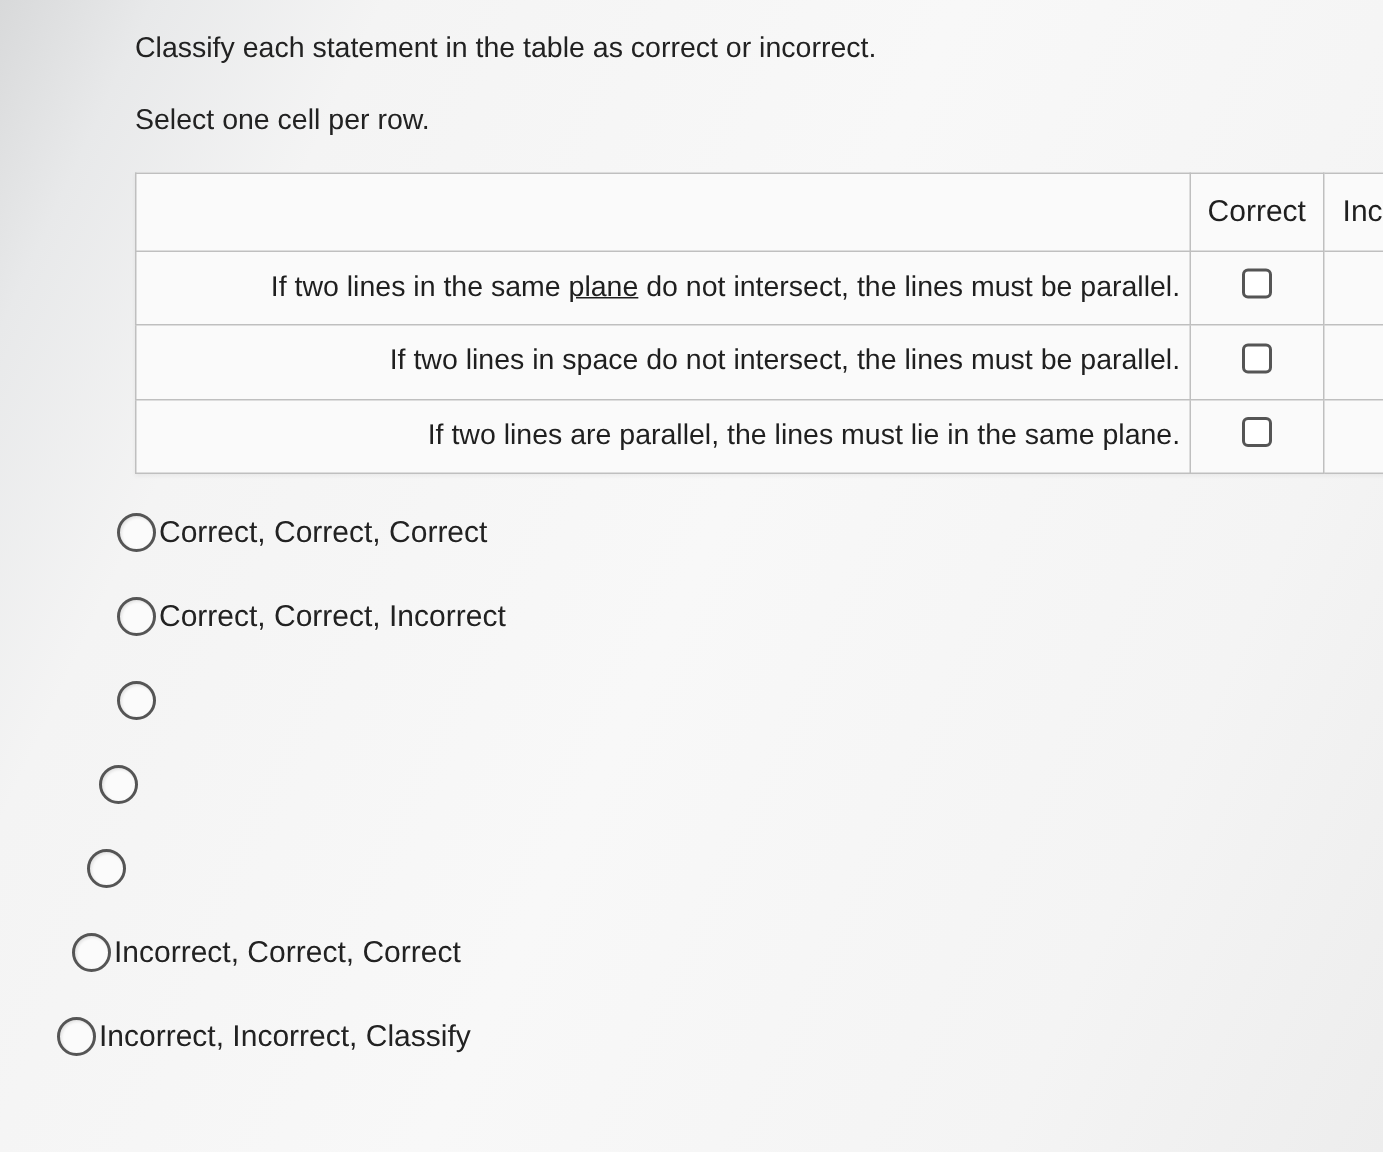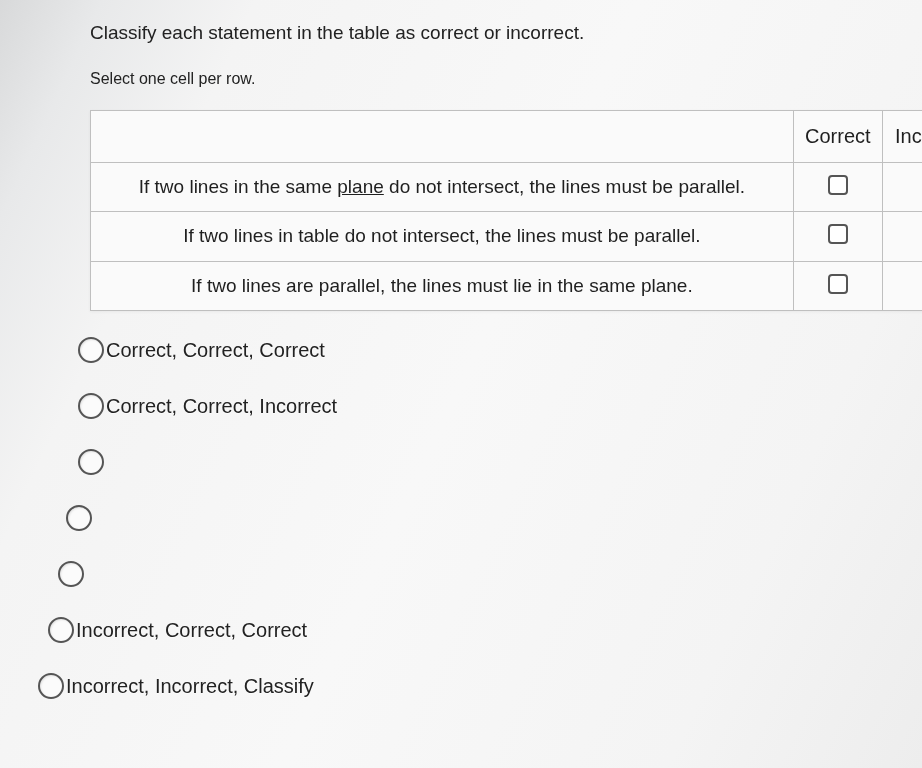--- a/index.html
+++ b/index.html
@@ -13,21 +13,21 @@
   .page {
     padding: 18px 18px 18px 90px;
   }
   .instructions {
     font-size: 19px;
     line-height: 1.6;
     margin-bottom: 18px;
     color: #222;
   }
   .sub-instructions {
-    font-size: 16px;
+    font-size: 19px;
     line-height: 1.6;
     margin-bottom: 18px;
     color: #222;
   }
   table.matrix {
     border-collapse: collapse;
     width: 896px;
     background: #fdfdfd;
     box-shadow: 0 1px 3px rgba(0,0,0,0.05);
   }
@@ -44,21 +44,21 @@
     border-top: 1px solid #bfbfbf;
     border-left: 1px solid #bfbfbf;
     background: #fafafa;
   }
   table.matrix th.col-head {
     font-weight: 400;
     font-size: 20px;
     padding: 14px 6px;
   }
   table.matrix td.stmt {
-    text-align: center;
+    text-align: right;
     font-weight: 400;
     padding: 10px 6px;
     line-height: 1.5;
   }
   .underline-word {
     text-decoration: underline;
   }
   .cell-box {
     display: inline-block;
     width: 20px;
@@ -113,21 +113,21 @@
     </tr>
     <tr>
       <td class="stmt">
         <span>If two lines in the same </span><span class="underline-word">plane</span><span> do not intersect, the lines must be parallel.</span>
       </td>
       <td><span class="cell-box"></span></td>
       <td><span class="cell-box"></span></td>
     </tr>
     <tr>
       <td class="stmt">
-        <span>If two lines in table do not intersect, the lines must be parallel.</span><span class="underline-word"></span><span></span>
+        <span>If two lines in space do not intersect, the lines must be parallel.</span><span class="underline-word"></span><span></span>
       </td>
       <td><span class="cell-box"></span></td>
       <td><span class="cell-box"></span></td>
     </tr>
     <tr>
       <td class="stmt">
         <span>If two lines are parallel, the lines must lie in the same plane.</span><span class="underline-word"></span><span></span>
       </td>
       <td><span class="cell-box"></span></td>
       <td><span class="cell-box"></span></td>

